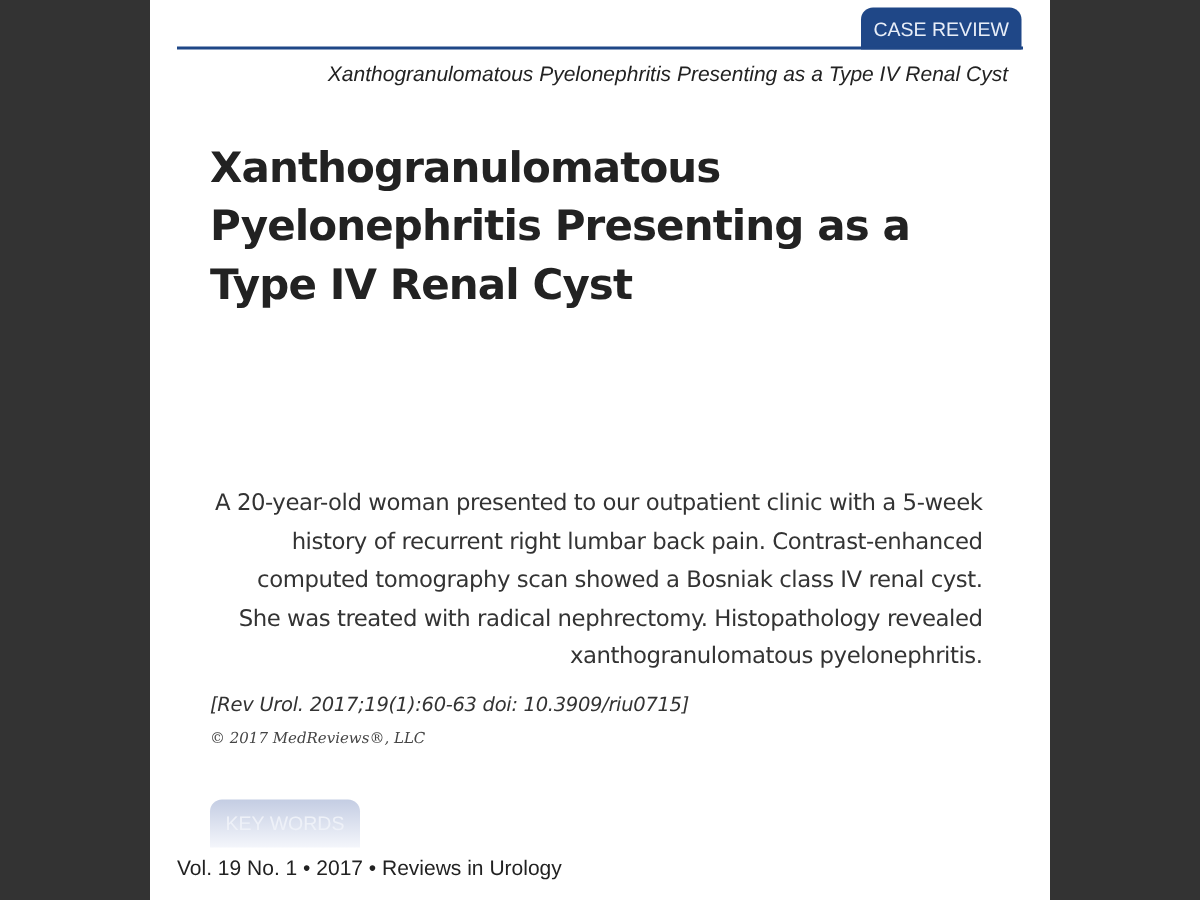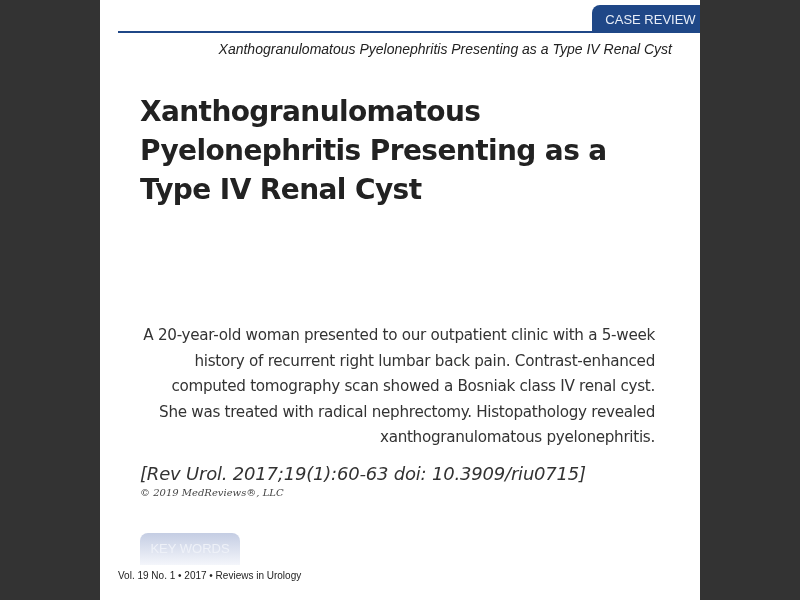--- a/index.html
+++ b/index.html
@@ -1,37 +1,37 @@
 <!DOCTYPE html>
 <html><head>
 <meta charset="utf-8">
 <style>
   html, body { margin:0; padding:0; }
   body { width:800px; height:600px; background:#333333; position:relative; overflow:hidden; font-family:"DejaVu Sans", sans-serif; }
   .page { position:absolute; left:100px; top:0; width:600px; height:600px; background:#ffffff; overflow:hidden; }
-  .case-tab { position:absolute; left:492px; top:5px; width:117px; height:28px; background:#1f4787; border-radius:8px 8px 0 0; color:#e8eef8; font-family:"Liberation Sans", sans-serif; font-size:13px; line-height:29px; text-align:center; }
+  .case-tab { position:absolute; left:474px; top:5px; width:107px; height:28px; background:#1f4787; border-radius:8px 8px 0 0; color:#e8eef8; font-family:"Liberation Sans", sans-serif; font-size:13px; line-height:29px; text-align:center; }
   .rule { position:absolute; left:18px; top:31px; width:564px; height:2px; background:#1f4787; }
   .running-title { position:absolute; right:28px; top:41px; font-family:"Liberation Sans", sans-serif; font-style:italic; font-size:14px; color:#222; white-space:nowrap; }
   .title { position:absolute; left:40px; top:92px; width:520px; margin:0; font-family:"DejaVu Sans", sans-serif; font-weight:bold; font-size:28px; line-height:39px; color:#222; letter-spacing:-0.6px; }
   .authors { position:absolute; left:40px; top:228px; width:520px; margin:0; font-family:"DejaVu Sans", sans-serif; font-weight:bold; font-size:15px; line-height:25.5px; color:#222; }
   .abstract { position:absolute; left:40px; top:323px; width:515px; margin:0; font-family:"DejaVu Sans", sans-serif; font-size:15.2px; line-height:25.5px; color:#333; letter-spacing:-0.3px;text-align:right; }
-  .citation { position:absolute; left:40px; top:463px; font-family:"DejaVu Sans", sans-serif; font-style:italic; font-size:18px; color:#333; white-space:nowrap; letter-spacing:-0.2px; }
+  .citation { position:absolute; left:40px; top:463px; font-family:"DejaVu Sans", sans-serif; font-style:italic; font-size:13px; color:#333; white-space:nowrap; letter-spacing:-0.2px; }
   .copyright { position:absolute; left:40px; top:487px; font-family:"DejaVu Serif", serif; font-style:italic; font-size:10px; color:#444; white-space:nowrap; }
   .keywords { position:absolute; left:40px; top:533px; width:100px; height:32px; border-radius:8px 8px 0 0; background:linear-gradient(#c4cde3, #f4f6fb); color:#eef1f8; font-family:"Liberation Sans", sans-serif; font-size:13px; line-height:32px; text-align:center; }
-  .footer { position:absolute; left:18px; top:570px; font-family:"Liberation Sans", sans-serif; font-size:10px; color:#222; white-space:nowrap; }
+  .footer { position:absolute; left:18px; top:570px; font-family:"Liberation Sans", sans-serif; font-size:14px; color:#222; white-space:nowrap; }
 </style>
 </head>
 <body>
 
 <div class="page">
   <div class="case-tab">CASE REVIEW</div>
   <div class="rule"></div>
   <div class="running-title">Xanthogranulomatous Pyelonephritis Presenting as a Type IV Renal Cyst</div>
 
   <h1 class="title">Xanthogranulomatous Pyelonephritis Presenting as a Type IV Renal Cyst</h1>
   <p class="abstract">A 20-year-old woman presented to our outpatient clinic with a 5-week history of recurrent right lumbar back pain. Contrast-enhanced computed tomography scan showed a Bosniak class IV renal cyst. She was treated with radical nephrectomy. Histopathology revealed xanthogranulomatous pyelonephritis.</p>
   <div class="citation">[Rev Urol. 2017;19(1):60-63 doi: 10.3909/riu0715]</div>
-  <div class="copyright">© 2019 MedReviews®, LLC</div>
+  <div class="copyright">© 2017 MedReviews®, LLC</div>
 
   <div class="keywords">KEY WORDS</div>
 
   <div class="footer">Vol. 19 No. 1 • 2017 • Reviews in Urology</div>
 </div>
 
 </body></html>

